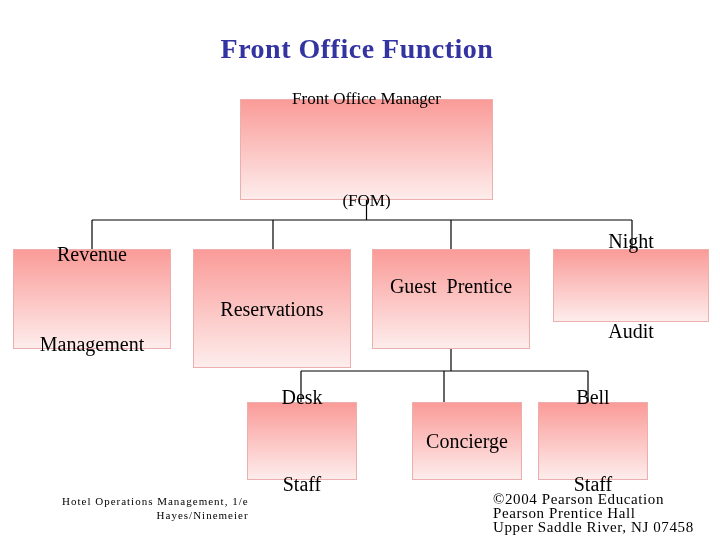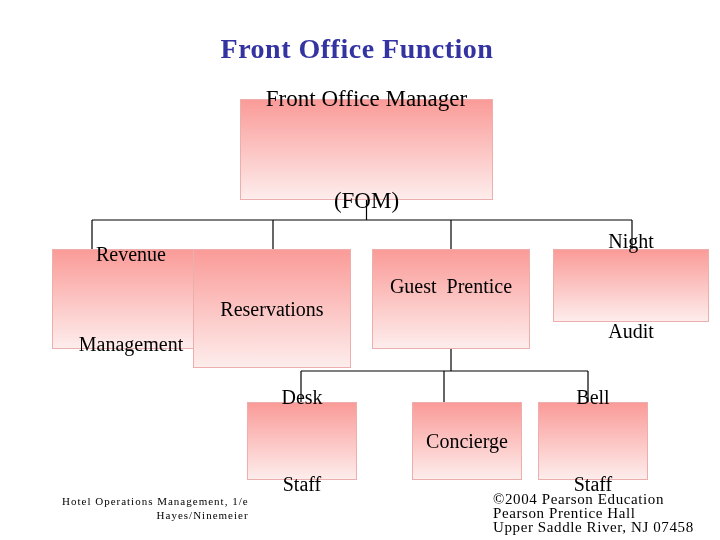--- a/index.html
+++ b/index.html
@@ -45,22 +45,22 @@
     background: linear-gradient(to bottom, var(--box-gradient-top), var(--box-gradient-bottom));
     border: 1px solid var(--box-border);
     display: flex;
     align-items: center;
     justify-content: center;
     text-align: center;
   }
   .node-label { font-size: 20px; line-height: 30px; white-space: pre-wrap; }
 
   .node-fom          { left: 240px; top:  99px; width: 253px; height: 101px; }
-  .node-fom .node-label { font-size: 23px; line-height: 34px; }
-  .node-revenue      { left:  13px; top: 249px; width: 158px; height: 100px; margin-left: 39px; }
+  .node-fom .node-label { font-size: 17px; line-height: 34px; }
+  .node-revenue      { left:  13px; top: 249px; width: 158px; height: 100px; }
   .node-reservations { left: 193px; top: 249px; width: 158px; height: 119px; }
   .node-guest        { left: 372px; top: 249px; width: 158px; height: 100px; }
   .node-guest .node-label { transform: translateY(-13px); }
   .node-night        { left: 553px; top: 249px; width: 156px; height: 73px; }
   .node-desk         { left: 247px; top: 402px; width: 110px; height:  78px; }
   .node-concierge    { left: 392px; top: 402px; width: 110px; height:  78px; margin-left: 20px; }
   .node-bell         { left: 538px; top: 402px; width: 110px; height:  78px; }
   .node-desk .node-label, .node-bell .node-label { line-height: 29px; }
 
   .footer-left {

